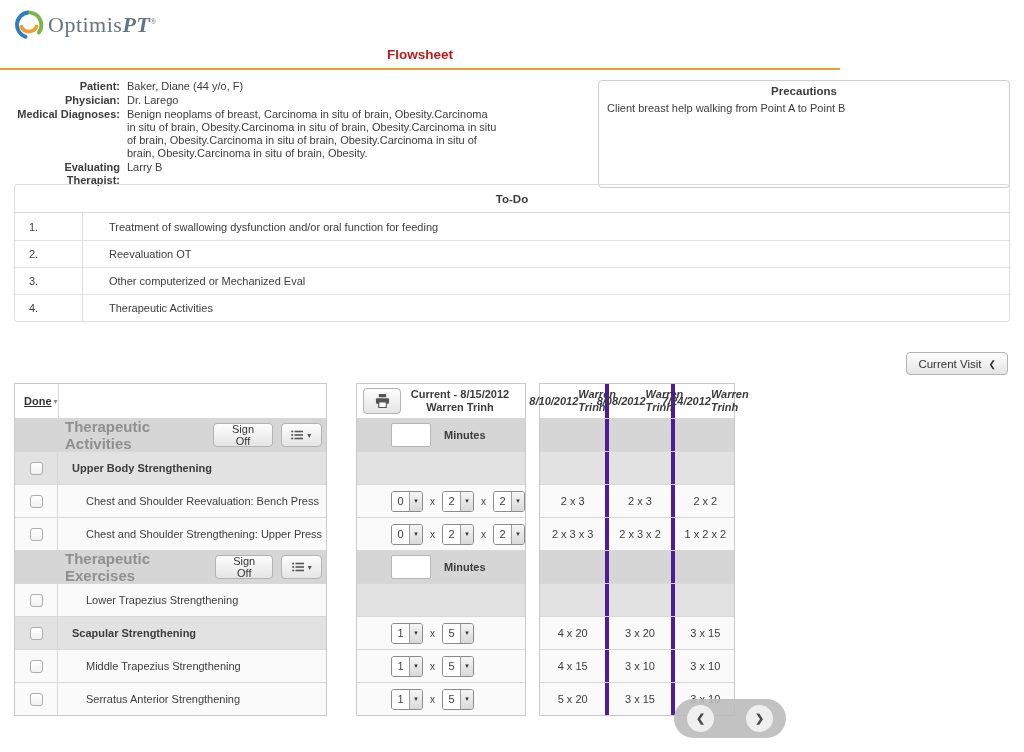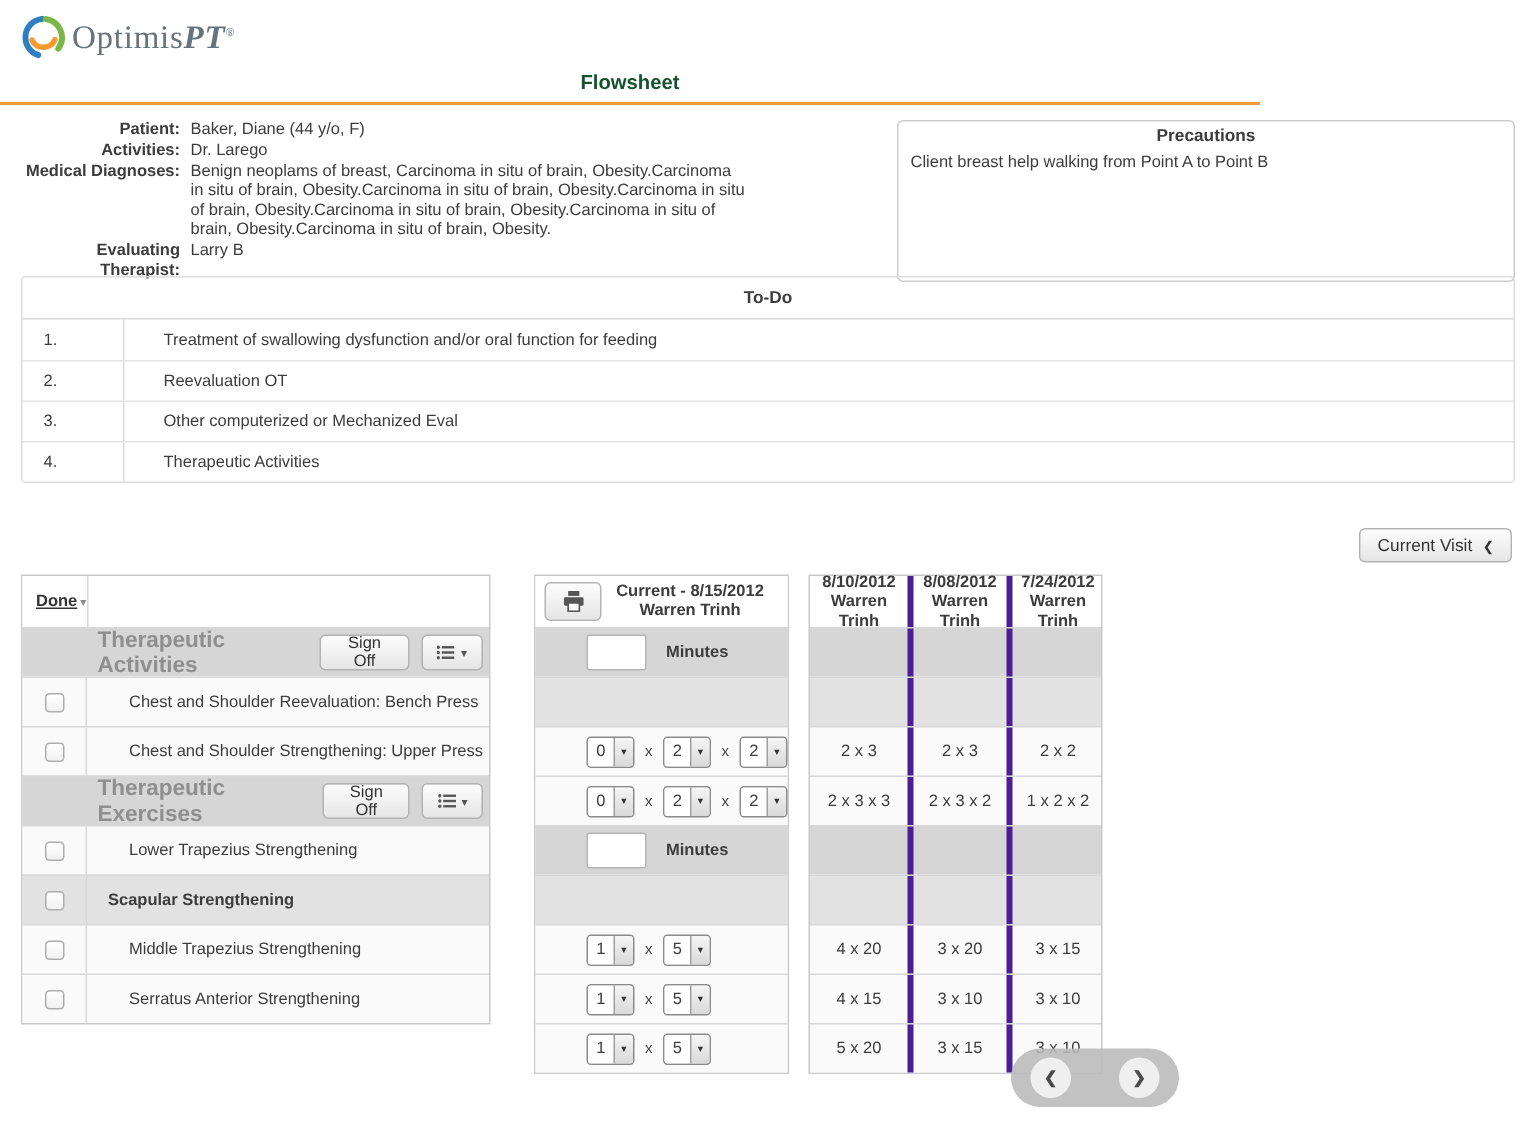--- a/index.html
+++ b/index.html
@@ -7,21 +7,21 @@
   body { font-family:"Liberation Sans", sans-serif; color:#3c3c3c; }
   .canvas { position:relative; width:1024px; height:752px; background:#fff; overflow:hidden; }
 
   
   .top-header { position:absolute; left:0; top:0; width:840px; height:70px; border-bottom:2px solid #ee9c3a; }
   .logo { position:absolute; left:14px; top:10px; display:flex; align-items:center; }
   .logo-ring { width:30px; height:30px; }
   .logo-text { font-family:"Liberation Serif", serif; font-size:22px; color:#66747e; margin-left:4px; letter-spacing:.5px; }
   .logo-text .pt { font-style:italic; font-weight:bold; }
   .logo-text .reg { font-size:8px; vertical-align:super; }
-  .page-title { position:absolute; left:0; right:0; bottom:6px; text-align:center; font-size:13.5px; font-weight:bold; color:#14532d; }
+  .page-title { position:absolute; left:0; right:0; bottom:6px; text-align:center; font-size:13.5px; font-weight:bold; color:#b91c1c; }
 
   
   .info-wrap { position:absolute; left:14px; top:80px; width:996px; display:flex; }
   .patient-block { flex:1 1 auto; }
   .p-row { display:flex; align-items:flex-start; margin-bottom:1px; }
   .p-label { width:106px; text-align:right; font-weight:bold; font-size:11px; line-height:13px; flex:0 0 106px; }
   .p-value { margin-left:7px; font-size:11px; line-height:13px; max-width:372px; }
   .precautions { flex:0 0 412px; margin-left:auto; border:1px solid #cdcdcd; border-radius:4px; min-height:42px; padding:4px 8px 6px 8px; }
   .precautions-title { text-align:center; font-weight:bold; font-size:11.5px; margin-bottom:5px; }
   .precautions-text { font-size:11px; }
@@ -75,21 +75,21 @@
   .minutes-label { font-weight:bold; font-size:11px; margin-left:13px; }
   .sel { display:inline-flex; height:21px; border:1px solid #8b8b8b; border-radius:3px; overflow:hidden; background:#fff; }
   .sel .v { width:17px; display:flex; align-items:center; justify-content:center; font-size:11px; background:#fff; }
   .sel .a { width:13px; display:flex; align-items:center; justify-content:center; font-size:7px; color:#333;
             background:linear-gradient(#f5f5f5,#d9d9d9); border-left:1px solid #9e9e9e; }
   .times { font-size:10px; color:#444; margin:0 7px; }
 
   
   .h-cell { flex:0 0 65.33px; width:65.33px; height:100%; display:flex; align-items:center; justify-content:center; font-size:11px; }
   .h-cell + .h-cell { border-left:4px solid #4c1d95; }
-  .h-cell.hc-hdr { font-weight:bold; flex-direction:column; line-height:13px; text-align:center; }
+  .h-cell.hc-hdr { font-weight:bold; flex-direction:row; line-height:13px; text-align:left;font-style:italic; }
 
   
   .nav-pill { position:absolute; left:674px; top:699px; width:112px; height:39px; border-radius:20px;
               background:rgba(186,186,186,0.88); display:flex; align-items:center; justify-content:space-between; padding:0 13px; }
   .nav-circle { width:27px; height:27px; border-radius:50%; background:#efefef; display:flex; align-items:center; justify-content:center;
                 font-size:11px; color:#4a4a4a; font-weight:bold; }
 
   svg .ic { fill:#555; }
 </style>
 </head>
@@ -109,21 +109,21 @@
     <div class="page-title">Flowsheet</div>
   </div>
 
   <div class="info-wrap">
     <div class="patient-block">
       <div class="p-row">
         <div class="p-label">Patient:</div>
         <div class="p-value">Baker, Diane (44 y/o, F)</div>
       </div>
       <div class="p-row">
-        <div class="p-label">Activities:</div>
+        <div class="p-label">Physician:</div>
         <div class="p-value">Dr. Larego</div>
       </div>
       <div class="p-row">
         <div class="p-label">Medical Diagnoses:</div>
         <div class="p-value">Benign neoplams of breast, Carcinoma in situ of brain, Obesity.Carcinoma in situ of brain, Obesity.Carcinoma in situ of brain, Obesity.Carcinoma in situ of brain, Obesity.Carcinoma in situ of brain, Obesity.Carcinoma in situ of brain, Obesity.Carcinoma in situ of brain, Obesity.</div>
       </div>
       <div class="p-row">
         <div class="p-label">Evaluating Therapist:</div>
         <div class="p-value">Larry B</div>
       </div>
@@ -180,20 +180,26 @@
                 <rect x="3.5" y="0.7" width="8.5" height="1.6" fill="#555"></rect>
                 <circle cx="1.2" cy="5" r="1.1" fill="#555"></circle>
                 <rect x="3.5" y="4.2" width="8.5" height="1.6" fill="#555"></rect>
                 <circle cx="1.2" cy="8.5" r="1.1" fill="#555"></circle>
                 <rect x="3.5" y="7.7" width="8.5" height="1.6" fill="#555"></rect>
               </svg>
               <span class="la">▾</span>
             </button>
           </div>
         </div>
+        <div class="fs-row category">
+          <div class="check-cell">
+            <input type="checkbox" style="">
+          </div>
+          <div class="name-cell">Upper Body Strengthening</div>
+        </div>
         <div class="fs-row exercise">
           <div class="check-cell">
             <input type="checkbox" style="">
           </div>
           <div class="name-cell">Chest and Shoulder Reevaluation: Bench Press</div>
         </div>
         <div class="fs-row exercise">
           <div class="check-cell">
             <input type="checkbox" style="">
           </div>

